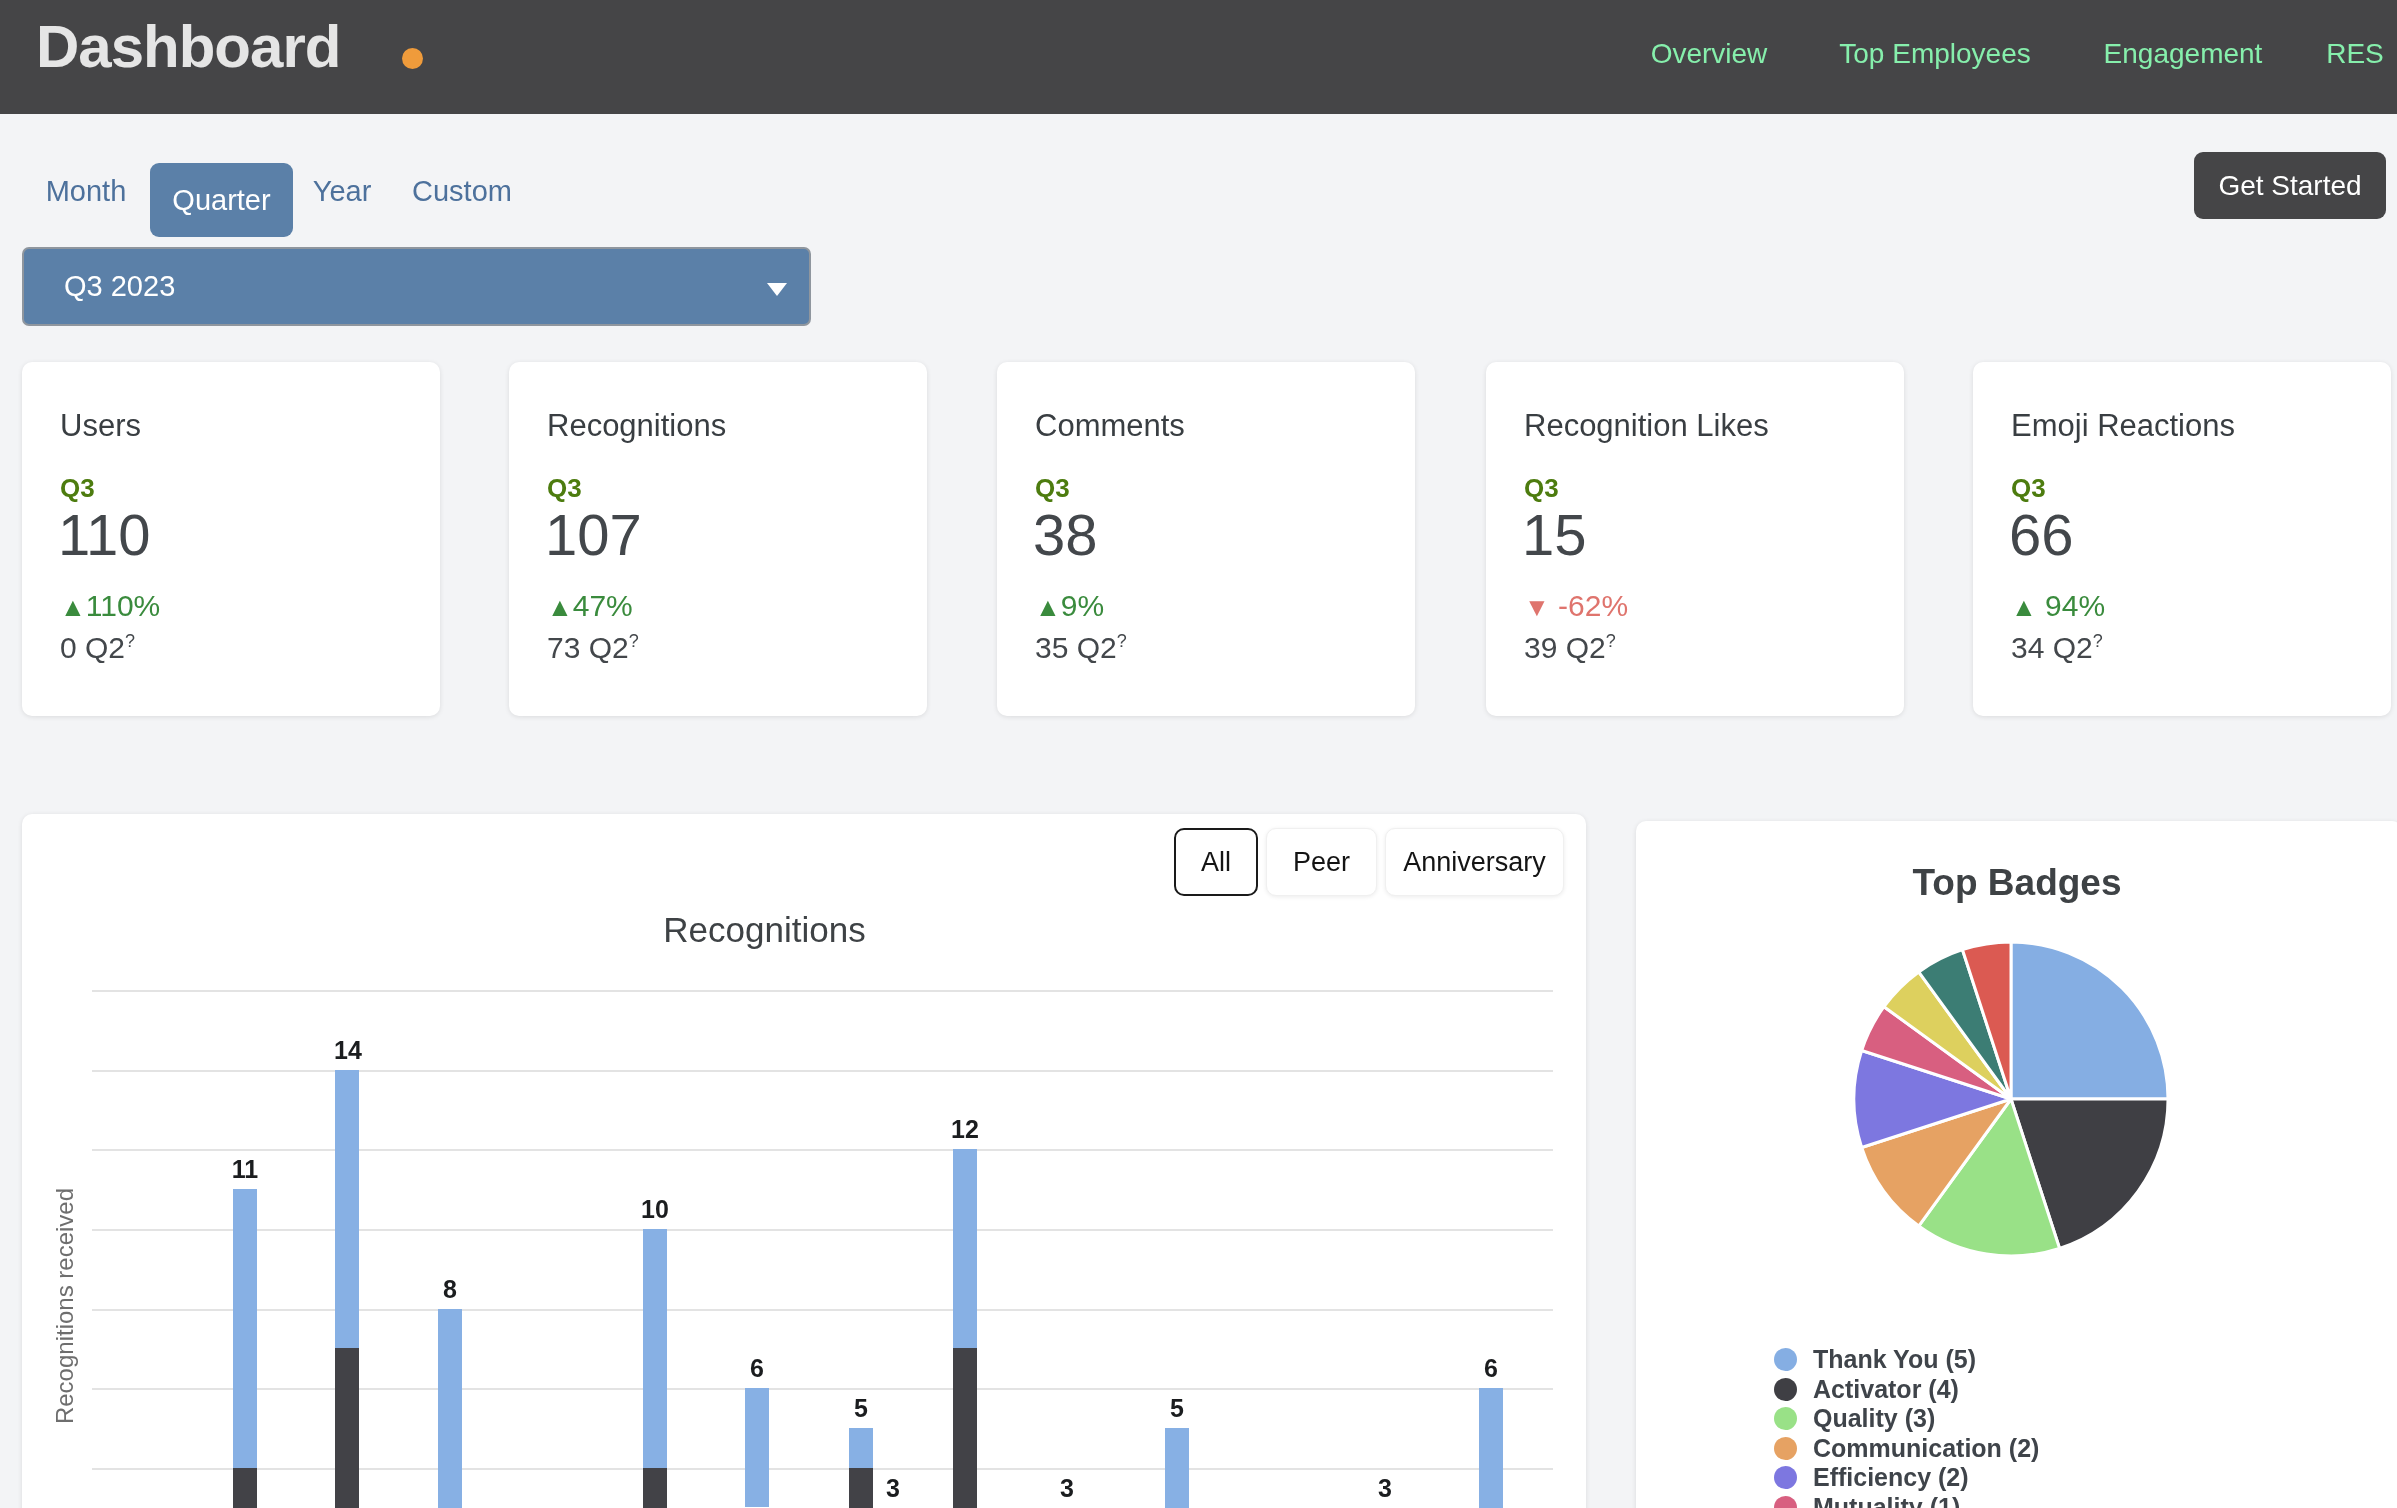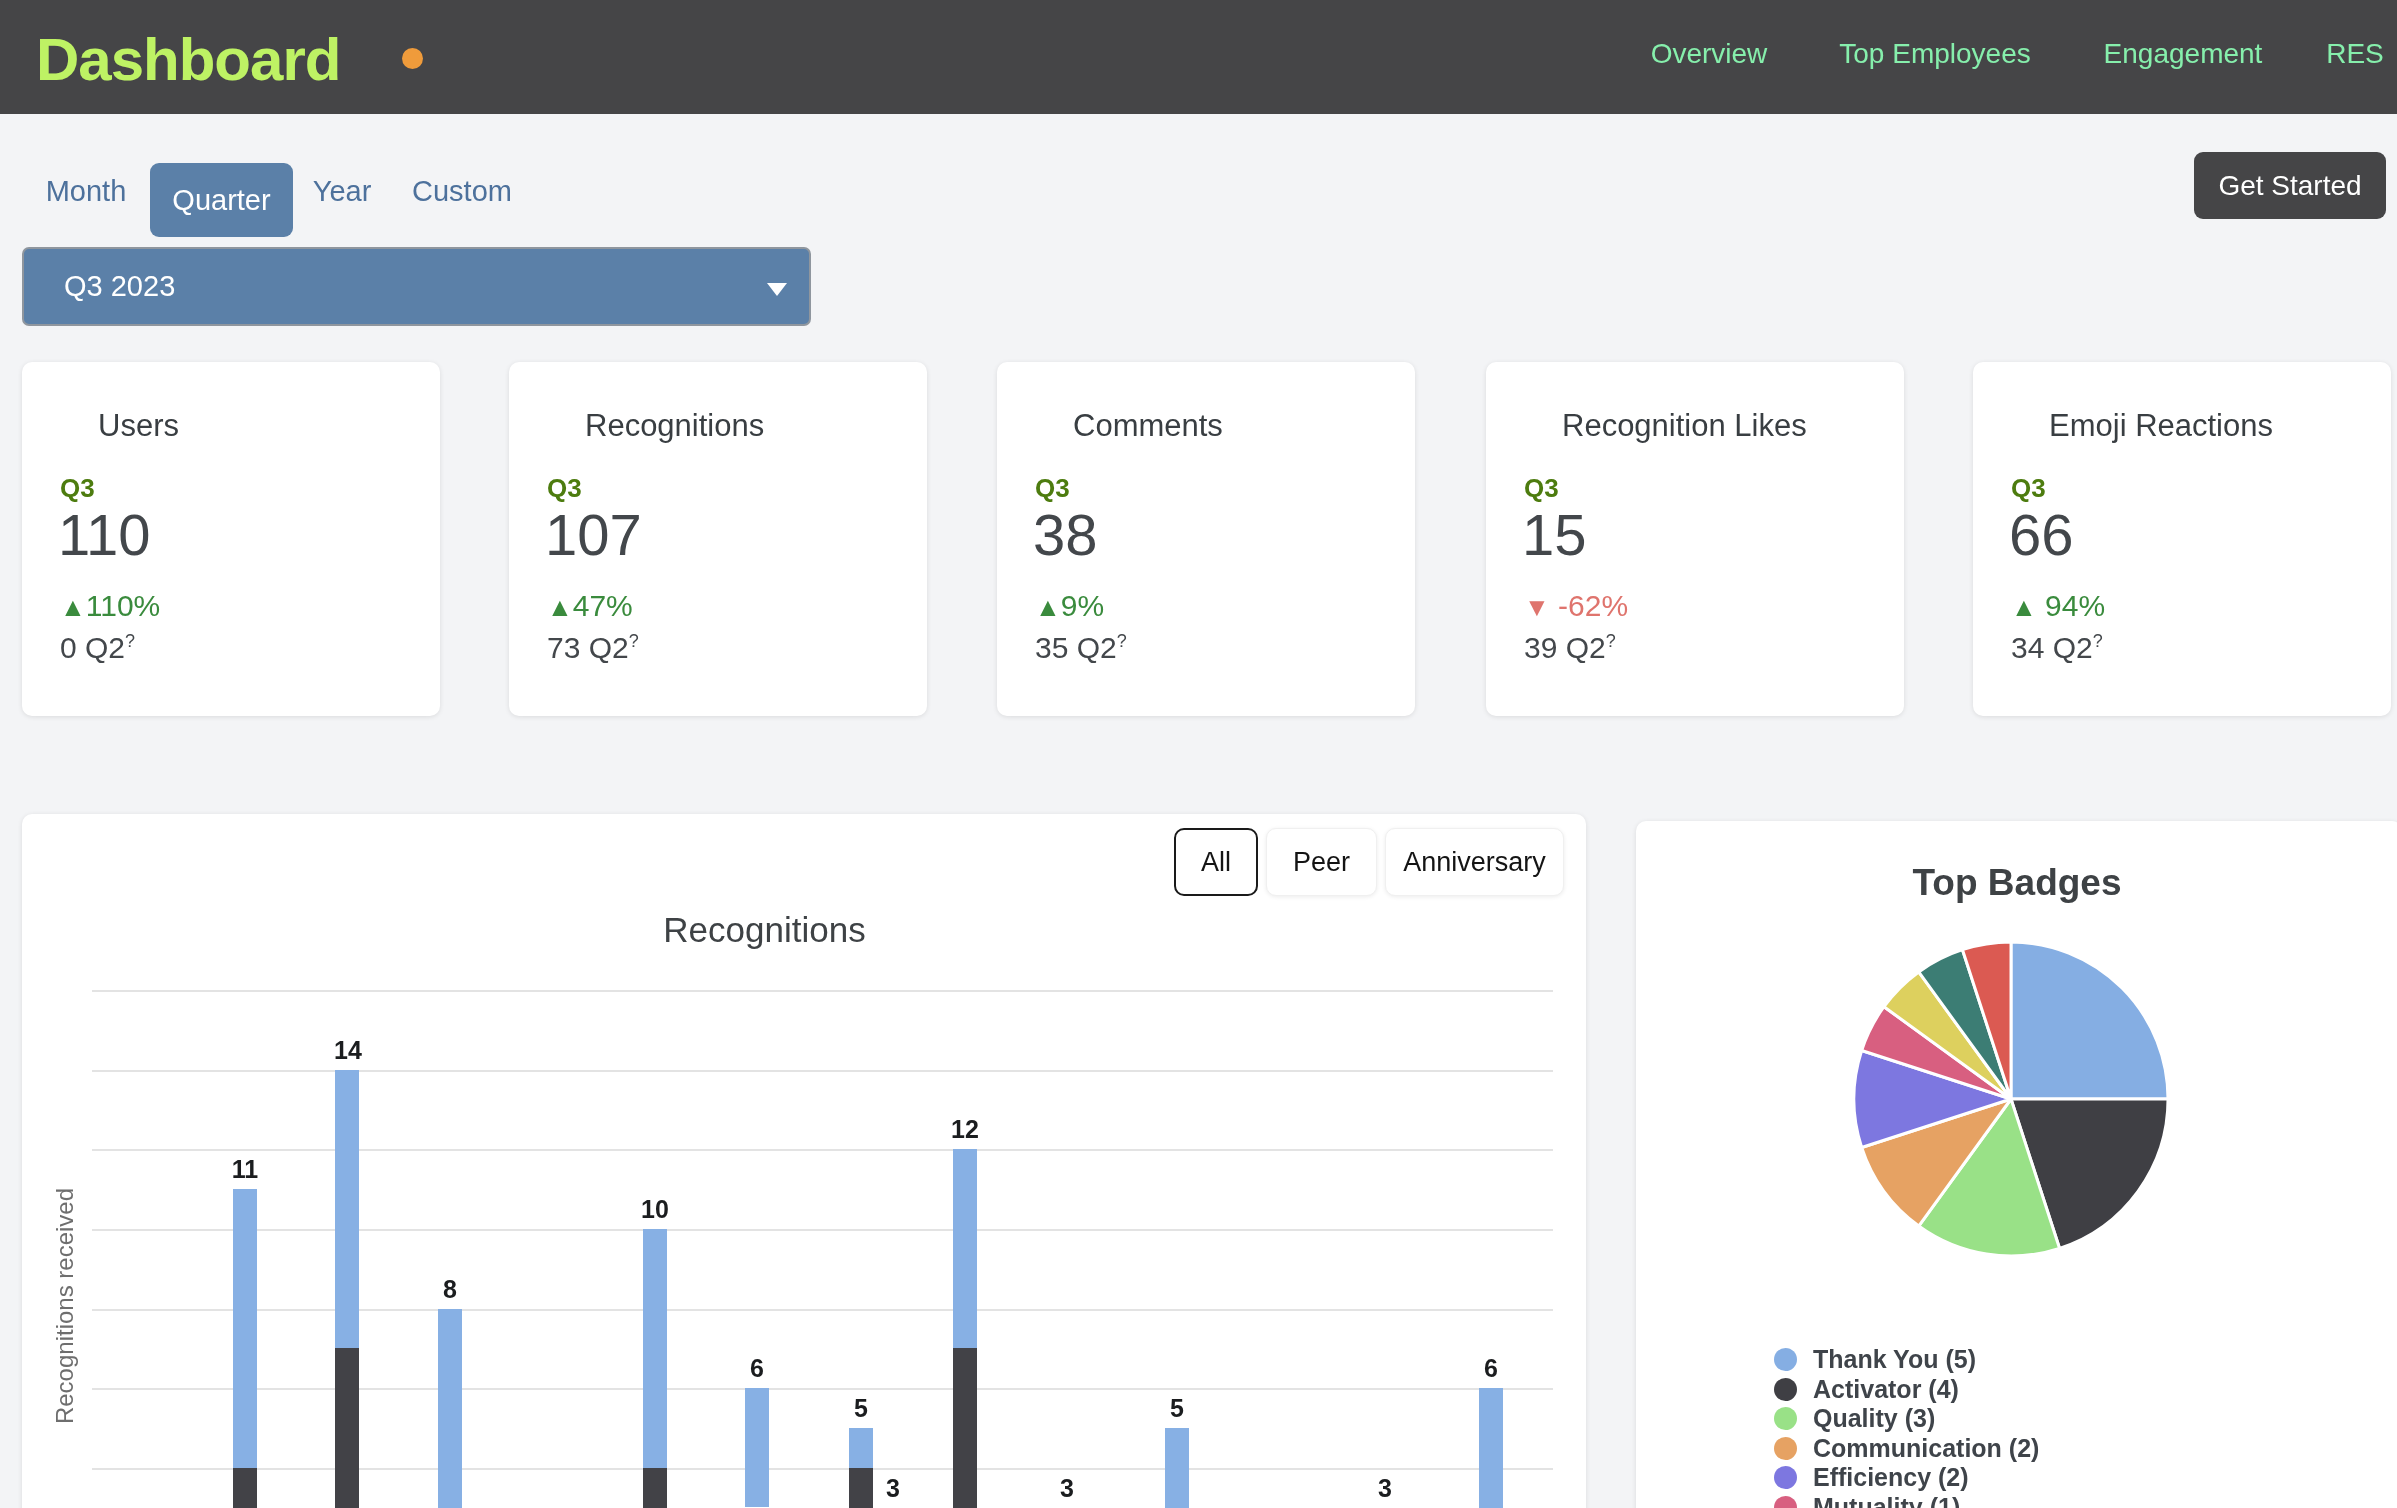--- a/index.html
+++ b/index.html
@@ -10,21 +10,21 @@
     background:#f3f4f6;
     color:#43474b;
   }
   
   .navbar {
     position:absolute; left:0; top:0; width:2398px; height:114px;
     background:#454547;
   }
   .nav-title {
     position:absolute; left:36px; top:12px;
-    font-size:60px; font-weight:bold; color:#bef264; letter-spacing:-1px;margin-top:13px;
+    font-size:60px; font-weight:bold; color:#e5e5e5; letter-spacing:-1px;
   }
   .nav-dot {
     position:absolute; left:402px; top:48px; width:21px; height:21px;
     border-radius:50%; background:#ef9b3b;
   }
   .nav-link {
     position:absolute; top:38px; transform:translateX(-50%);
     font-size:28px; color:#86efac; cursor:pointer; white-space:nowrap;margin-left:20px;
   }
   
@@ -51,21 +51,21 @@
     position:absolute; left:2194px; top:152px; width:192px; height:67px;
     background:#454547; border:none; border-radius:9px; color:#fff;
     font-size:28px; font-family:"Liberation Sans",sans-serif; cursor:pointer;
   }
   
   .stat-card {
     position:absolute; top:362px; width:418px; height:354px;
     background:#ffffff; border-radius:10px;
     box-shadow:0 1px 5px rgba(0,0,0,.10);
   }
-  .stat-card .sc-title { position:absolute; left:38px; top:46px; font-size:31px; color:#393e42;margin-left:38px; }
+  .stat-card .sc-title { position:absolute; left:38px; top:46px; font-size:31px; color:#393e42; }
   .stat-card .sc-period { position:absolute; left:38px; top:111px; font-size:26px; font-weight:bold; color:#4d7c0f; }
   .stat-card .sc-value { position:absolute; left:36px; top:139px; font-size:58px; font-weight:500; color:#43474b; }
   .stat-card .sc-change { position:absolute; left:38px; top:227px; font-size:30px; font-weight:500; }
   .stat-card .sc-change.up { color:#3a8b3d; }
   .stat-card .sc-change.down { color:#df746d; }
   .stat-card .sc-change .arr { font-size:26px; }
   .stat-card .sc-prev { position:absolute; left:38px; top:269px; font-size:30px; color:#43474b; }
   .stat-card .sc-prev sup { font-size:18px; cursor:pointer; }
   
   .chart-card {

